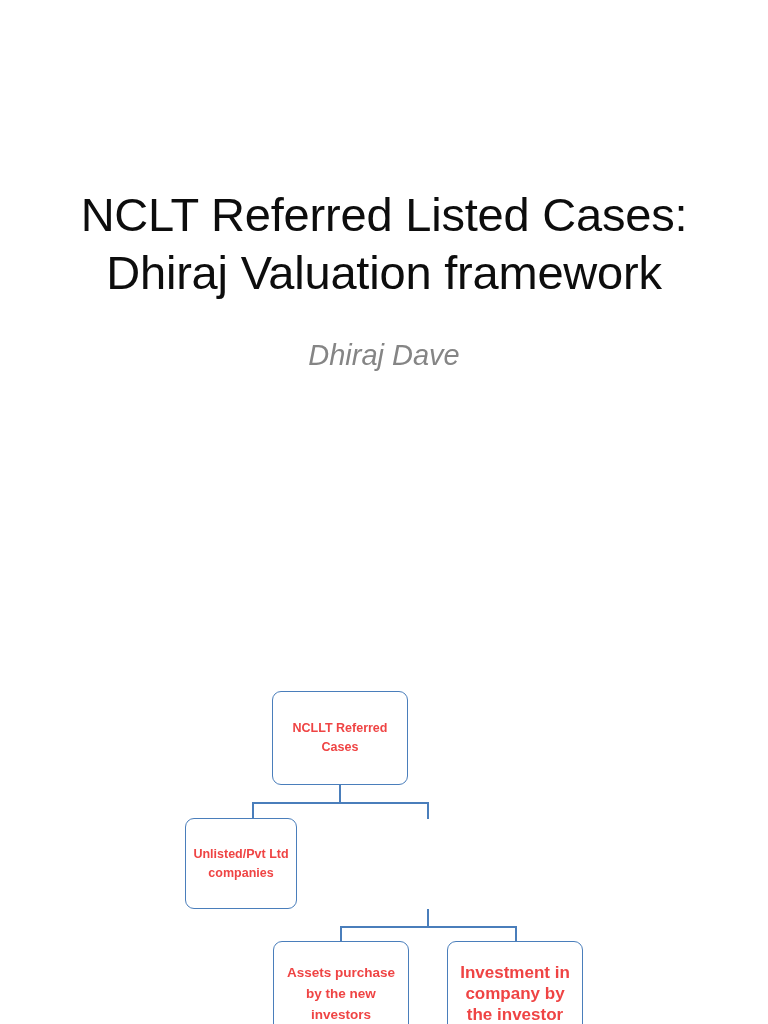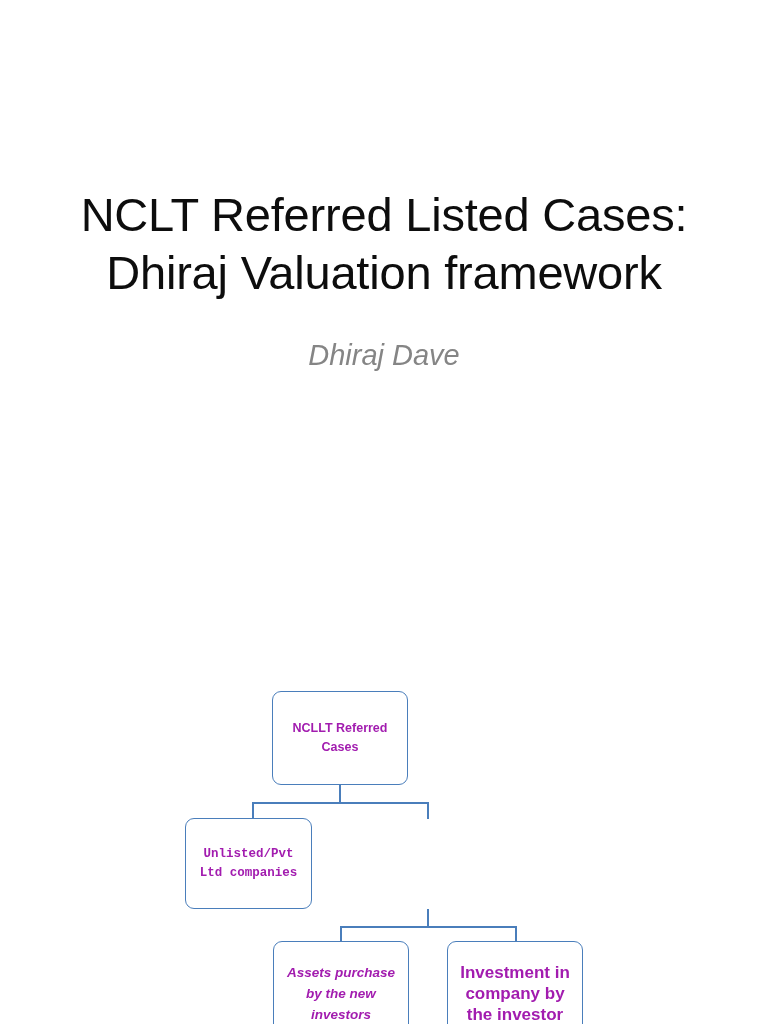--- a/index.html
+++ b/index.html
@@ -82,43 +82,42 @@
     border: 1.6px solid #4a7ebb;
     border-radius: 9px;
     display: flex;
     align-items: center;
     justify-content: center;
     text-align: center;
   }
   .node .node-label {
     display: block;
     font-weight: 700;
-    color: #a21caf;
+    color: #ef4444;
     padding: 0 6px;
   }
 
   
   #node-root {
     left: 272px;
     top: 691px;
     width: 136px;
     height: 94px;
   }
   #node-root .node-label {
     font-size: 12.5px;
     line-height: 19px;
   }
 
   
   #node-unlisted {
     left: 185px;
     top: 818px;
-    width: 127px;
+    width: 112px;
     height: 91px;
-    font-family: Liberation Mono, monospace;
   }
   #node-unlisted .node-label {
     font-size: 12.5px;
     line-height: 19px;
   }
 
   #node-listed {
     left: 360px;
     top: 818px;
     width: 136px;
@@ -132,21 +131,20 @@
   
   #node-assets {
     left: 273px;
     top: 941px;
     width: 136px;
     height: 104px;
   }
   #node-assets .node-label {
     font-size: 13.5px;
     line-height: 21px;
-    font-style: italic;
   }
 
   #node-investment {
     left: 447px;
     top: 941px;
     width: 136px;
     height: 104px;
   }
   #node-investment .node-label {
     font-size: 17px;

